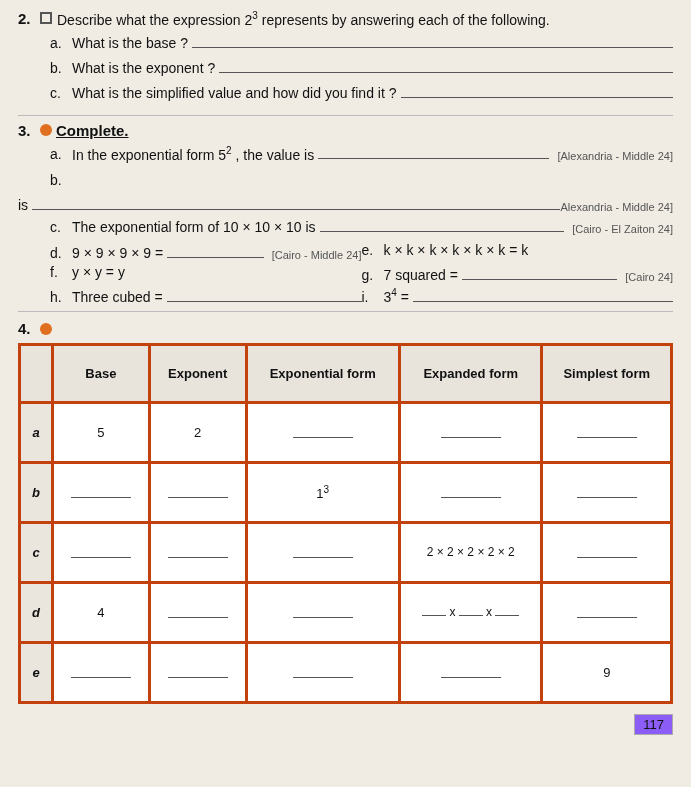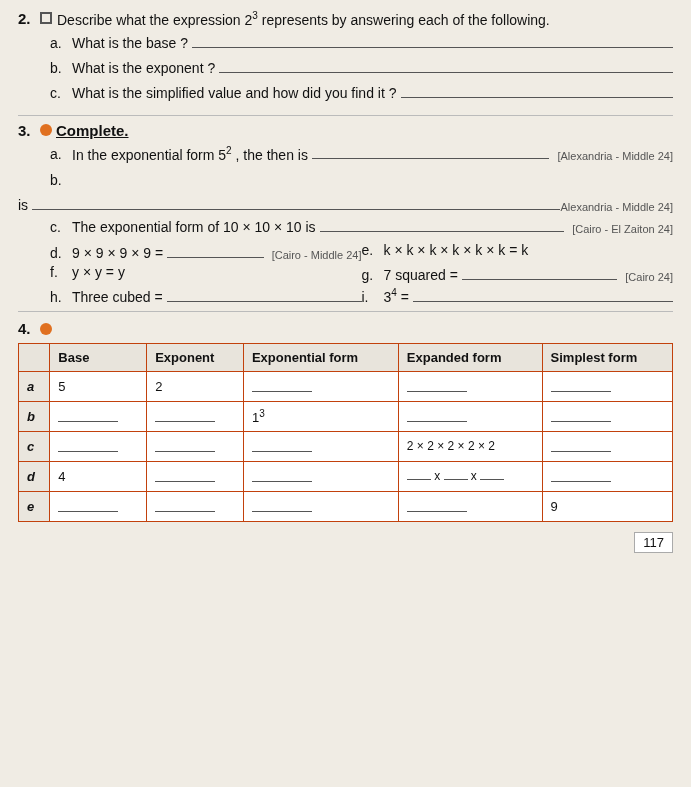--- a/index.html
+++ b/index.html
@@ -81,23 +81,23 @@
       font-size: 15px;
       margin-bottom: 6px;
     }
     .table-title span { font-weight: normal; }
     table.main-table {
       border-collapse: collapse;
       width: 100%;
       background: white;
     }
     table.main-table th, table.main-table td {
-      border: 1px solid #c2410c;
-      padding: 6px 8px;
-      text-align: left;
+      border: 3px solid #c2410c;
+      padding: 20px 8px;
+      text-align: center;
       font-size: 13px;
       min-height: 36px;
     }
     table.main-table th {
       background: #e8e4dc;
       font-weight: bold;
       font-size: 13px;
     }
     table.main-table td.row-label {
       font-style: italic;
@@ -111,21 +111,21 @@
       height: 14px;
     }
     .page-num {
       text-align: right;
       font-size: 13px;
       margin-top: 6px;
       border: 1px solid #aaa;
       display: inline-block;
       padding: 2px 8px;
       float: right;
-      background: #ffffff;
+      background: #8b5cf6;
     }
     .q3-block {
       margin-bottom: 6px;
     }
     .orange-dot {
       width: 12px;
       height: 12px;
       background: #e07020;
       border-radius: 50%;
       display: inline-block;
@@ -184,21 +184,21 @@
 <div class="question-block q3-block">
   <div style="display:flex;align-items:flex-start;margin-bottom:4px;">
     <span class="question-number">3.</span>
     <span class="orange-dot"></span>
     <span class="section-title">Complete.</span>
   </div>
 
   <div class="sub-item">
     <span class="sub-label">a.</span>
     <span>
-      <span>In the exponential form 5</span><sup>2</sup><span> , the then is</span>
+      <span>In the exponential form 5</span><sup>2</sup><span> , the value is</span>
     </span>
     <span class="answer-line" style="width:80px;"></span>
     <span class="right-note">[Alexandria - Middle 24]</span>
   </div>
 
   <div class="sub-item">
     <span class="sub-label">b.</span>
   </div>
   <div class="b-continued">
     <span>is</span>

